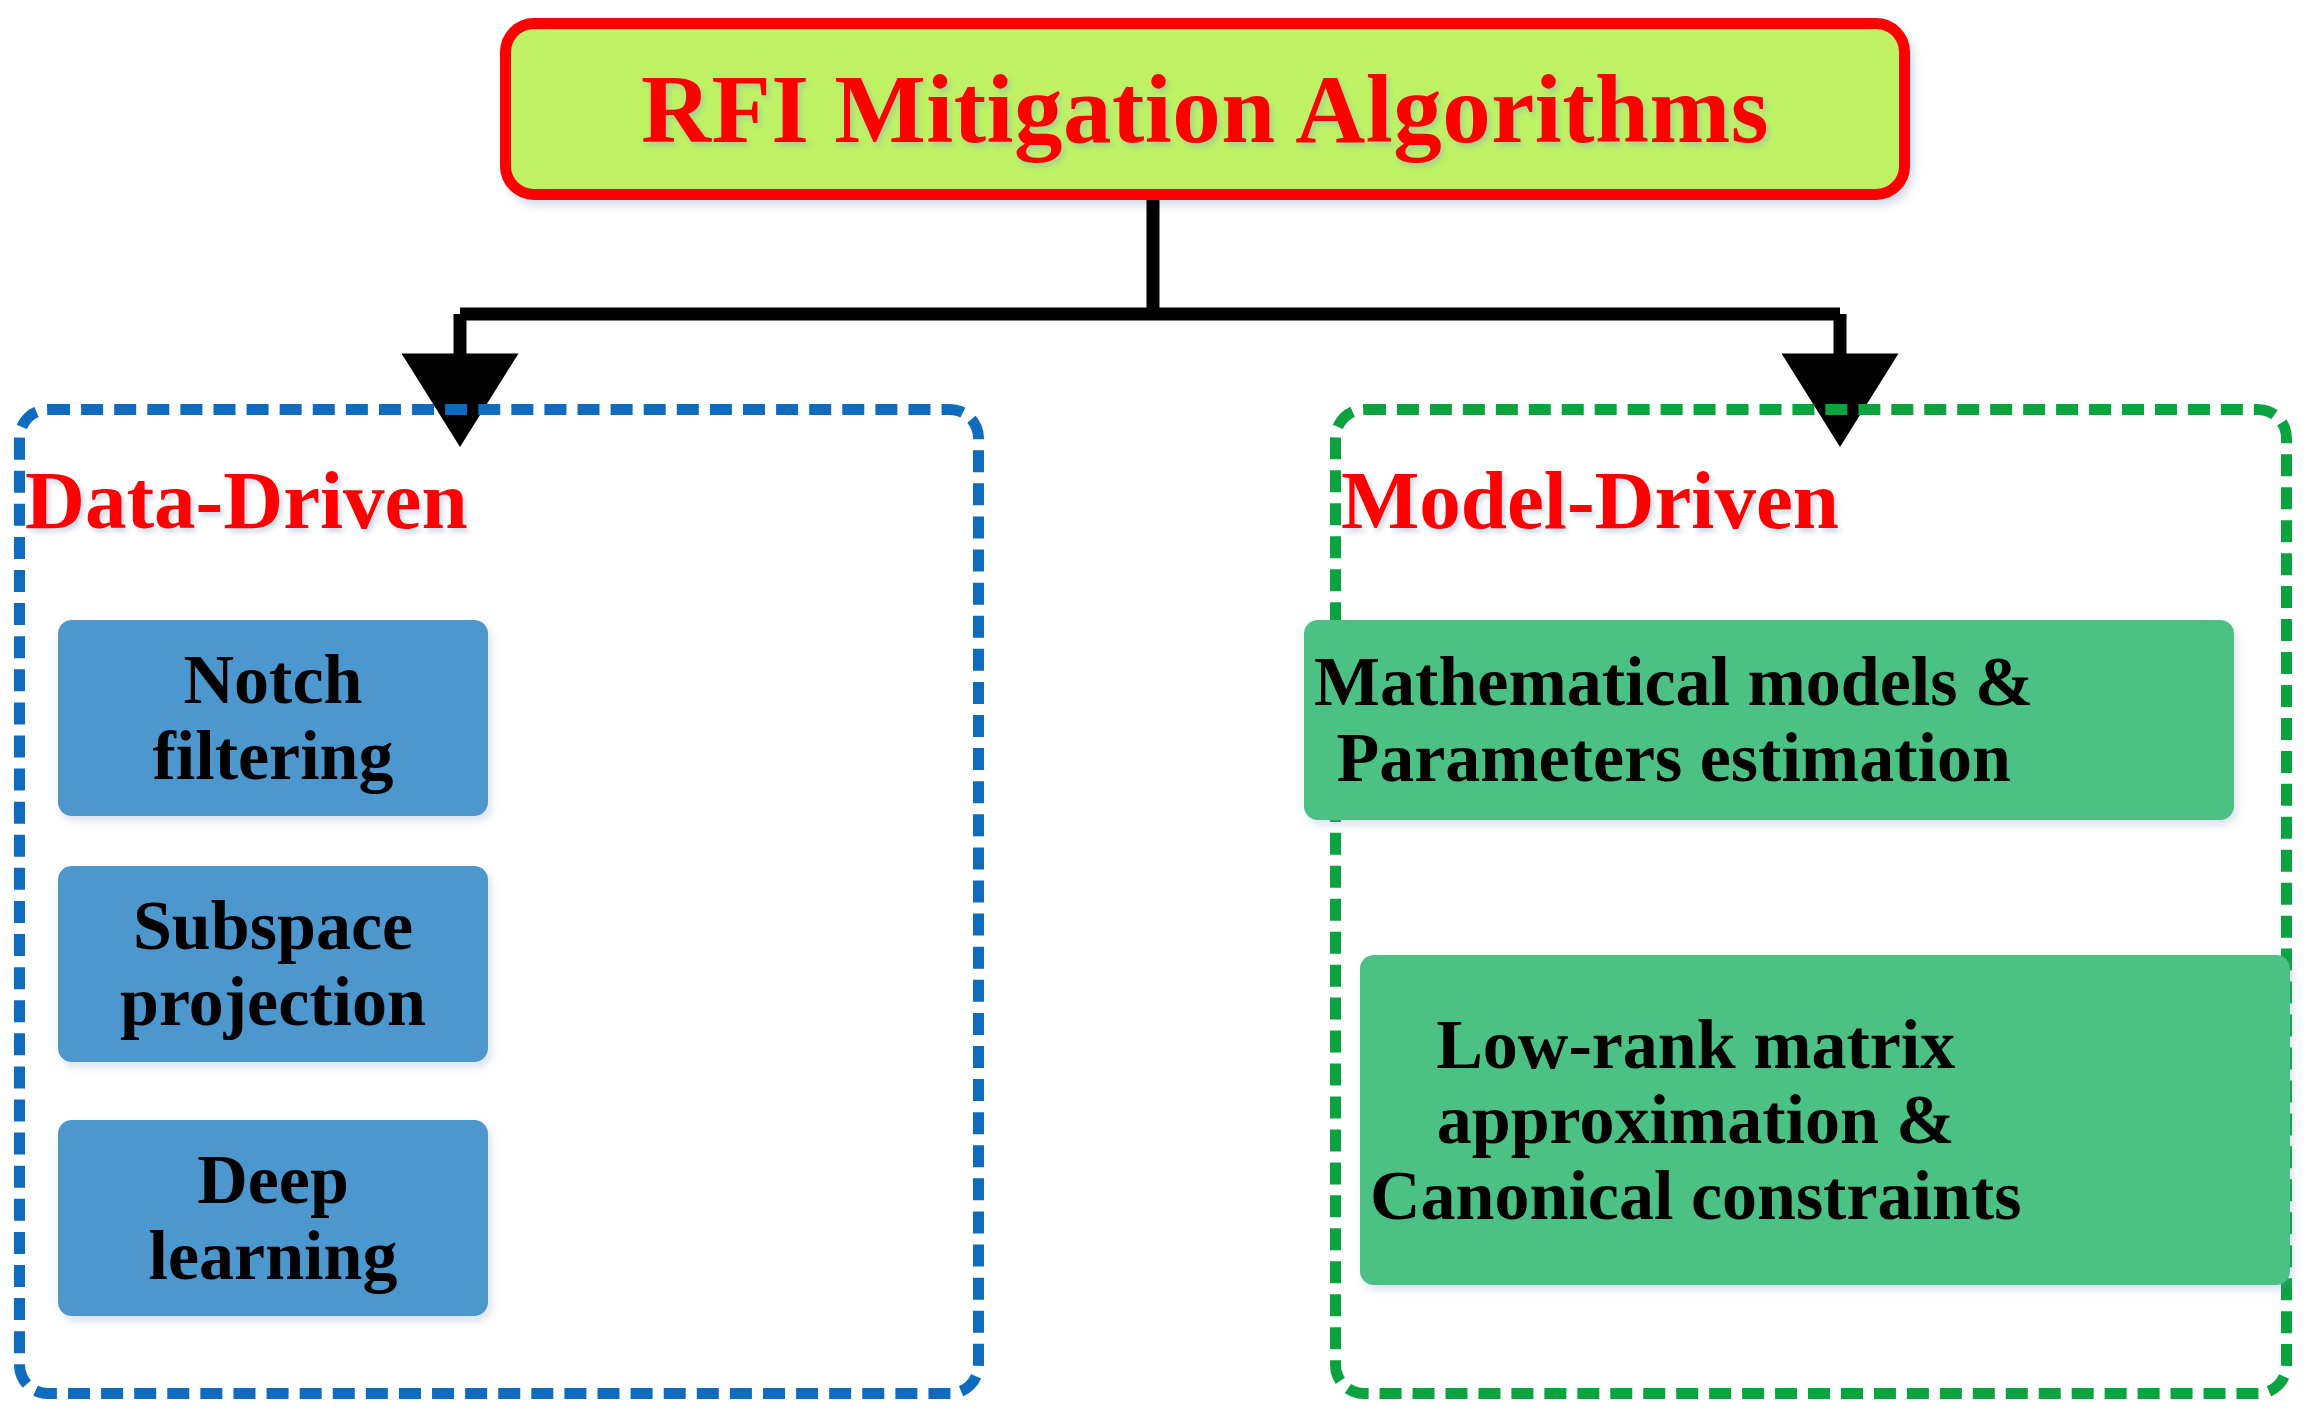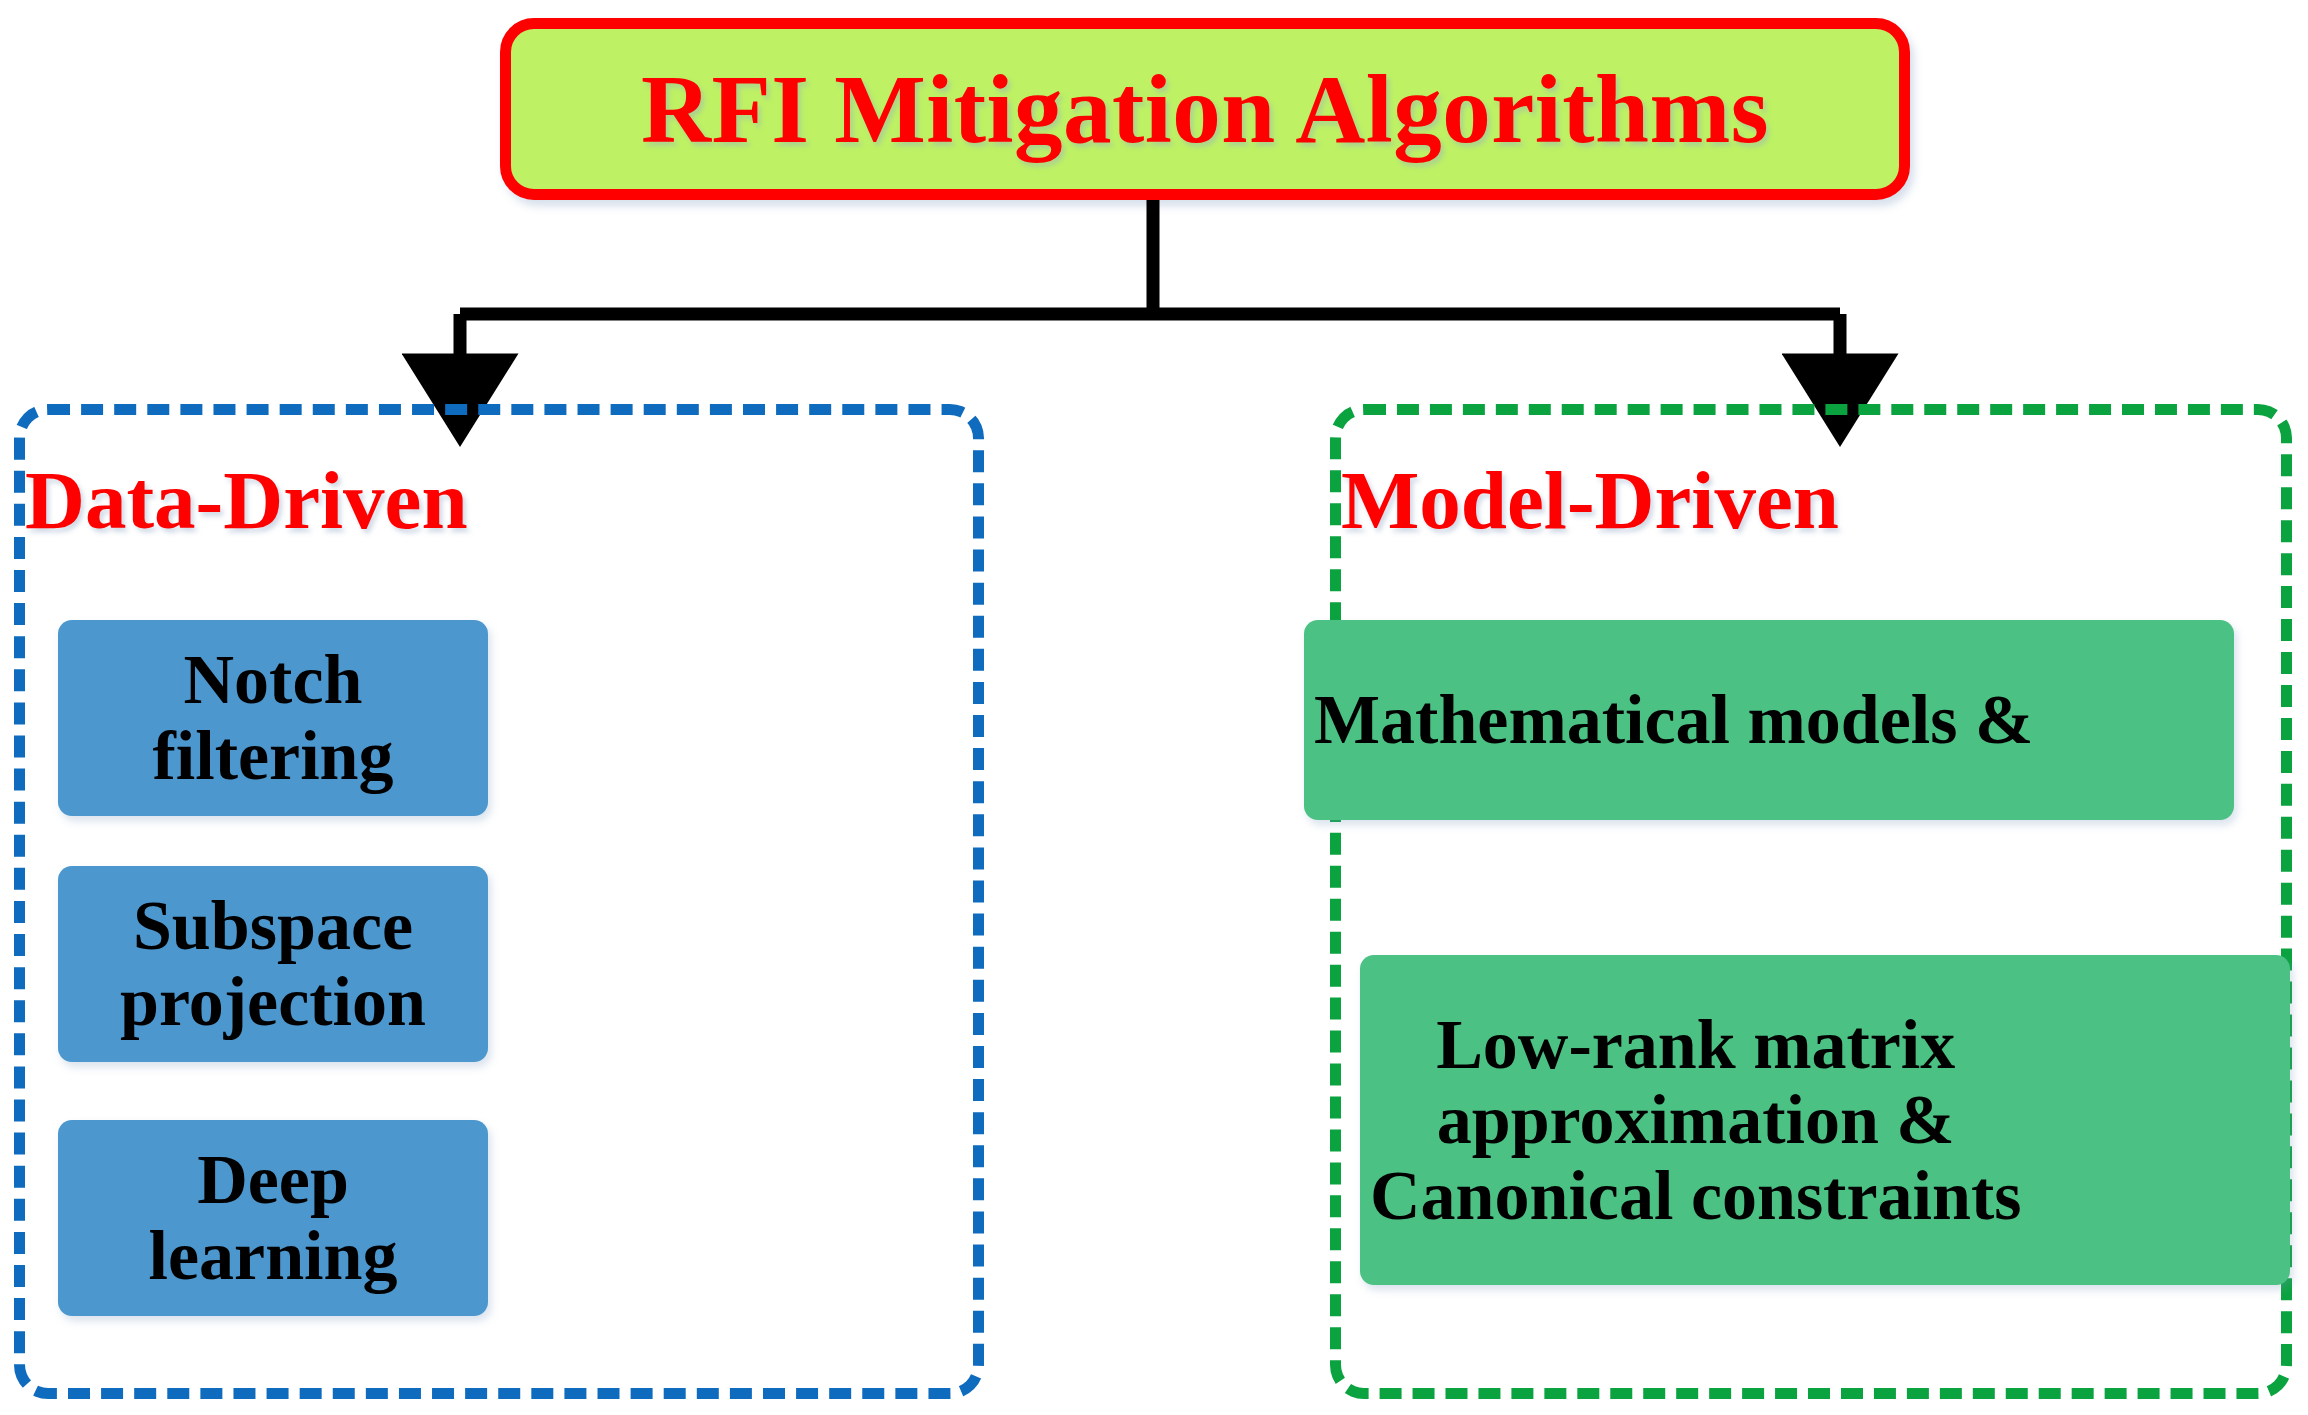--- a/index.html
+++ b/index.html
@@ -157,20 +157,21 @@
     <div class="chip-lines">Deep learning</div>
   </div>
 
   <div class="group group-right">
     <div class="group-heading">Model-Driven</div>
   </div>
 
   <div class="chip chip-green" id="chip-green-0">
     <div class="chip-lines">
       <span>Mathematical models &amp;</span>
+      <span>Parameters  estimation</span>
     </div>
   </div>
 
   <div class="chip chip-green" id="chip-green-1">
     <div class="chip-lines">
       <span>Low-rank matrix</span>
       <span>approximation &amp;</span>
       <span>Canonical constraints</span>
     </div>
   </div>

